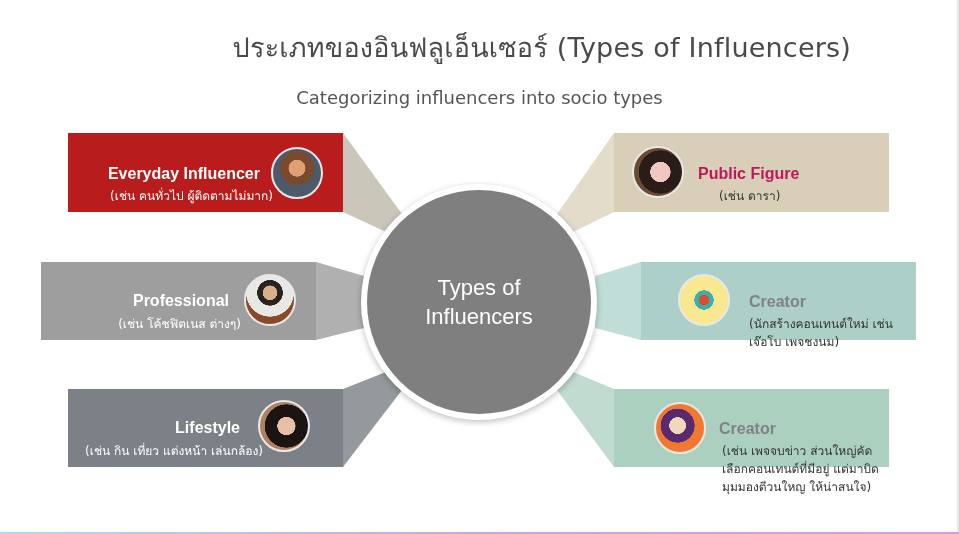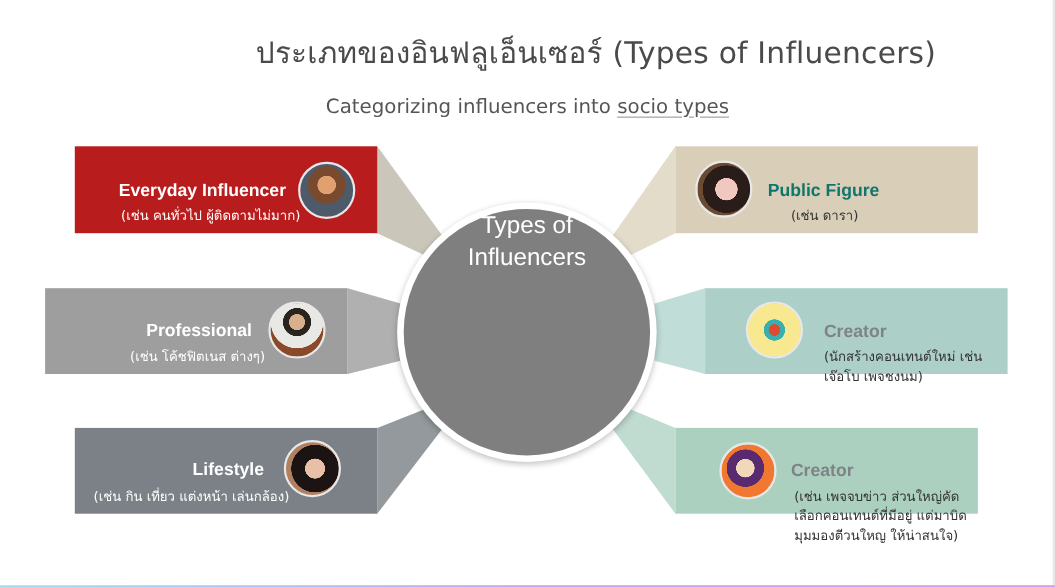--- a/index.html
+++ b/index.html
@@ -16,40 +16,40 @@
       background: linear-gradient(90deg, #9fe3f0 0%, #c3a6ee 50%, #d89ae9 100%);
     }
     .title {
       position: absolute; left: 0; top: 26px; width: 821px; text-align: right;
       font-size: 27px; color: #4a4a4a; letter-spacing: 0.2px; margin-left: 30px;
     }
     .subtitle {
       position: absolute; left: 0; top: 87px; width: 959px; text-align: center;
       font-size: 18px; color: #555555;
     }
-    .subtitle .u { text-decoration: underline; text-decoration-color: #9a9a9a; text-underline-offset: 3px; margin-top: 32px; }
+    .subtitle .u { text-decoration-color: #9a9a9a; text-underline-offset: 3px; margin-top: 32px; }
     svg.conn { position: absolute; left: 0; top: 0; width: 959px; height: 534px; }
     .box {
       position: absolute; height: 79px;
     }
     .box .txt { position: absolute; color: #ffffff; white-space: nowrap; }
     .box .name { font-family: "Liberation Sans", sans-serif; font-weight: bold; font-size: 16px; }
     .box .desc { font-size: 12px; line-height: 18px; }
     .avatar {
       position: absolute; width: 52px; height: 52px; border-radius: 50%;
       border: 2px solid #e8e8e8; box-sizing: border-box; overflow: hidden;
     }
     .center-ring {
       position: absolute; left: 361px; top: 184px; width: 236px; height: 236px; border-radius: 50%;
       background: #ffffff; box-shadow: 0 2px 6px rgba(0,0,0,0.25);
     }
     .center-disc {
       position: absolute; left: 6px; top: 6px; width: 224px; height: 224px; border-radius: 50%;
       background: #7f7f7f;
-      display: flex; align-items: center; flex-direction: column;
+      display: flex; align-items: center; justify-content: center; flex-direction: column;
     }
     .center-disc span {
       color: #ffffff; font-family: "Liberation Sans", sans-serif; font-size: 22px; line-height: 29px;
     }
   </style>
 </head>
 <body>
 
 <div class="page-edge"></div>
 
@@ -78,21 +78,21 @@
 </div>
 
 <div class="box" style="left:68px; top:389px; width:275px; height:78px; background:#7b8186;">
   <div class="txt name" style="right:103px; top:30px;">Lifestyle</div>
   <div class="txt desc" style="right:80px; top:53px;">(เช่น กิน เที่ยว แต่งหน้า เล่นกล้อง)</div>
   <div class="avatar" style="left:190px; top:11px; background: radial-gradient(circle at 55% 50%, #e8c0a8 0 25%, #1c1412 26% 60%, #b08060 61%);"></div>
 </div>
 
 <div class="box" style="left:614px; top:133px; width:275px; background:#d9cfb8;">
   <div class="avatar" style="left:18px; top:13px; background: radial-gradient(circle at 55% 50%, #f0c8c0 0 28%, #2a1c18 29% 60%, #6a4a30 61%);"></div>
-  <div class="txt name" style="left:84px; top:32px; color:#0f766e;text-align:center;">Public Figure</div>
+  <div class="txt name" style="left:84px; top:32px; color:#be185d;text-align:center;">Public Figure</div>
   <div class="txt desc" style="left:105px; top:54px; color:#333333;">(เช่น ดารา)</div>
 </div>
 
 <div class="box" style="left:641px; top:262px; width:275px; height:78px; background:#accfc7;">
   <div class="avatar" style="left:37px; top:12px; background: radial-gradient(circle at 50% 50%, #e04a30 0 15%, #38b0b0 16% 28%, #f8e890 29%);"></div>
   <div class="txt name" style="left:108px; top:31px; color:#7f8386;">Creator</div>
   <div class="txt desc" style="left:108px; top:53px; color:#333333;">(นักสร้างคอนเทนต์ใหม่ เช่น</div>
   <div class="txt desc" style="left:108px; top:71px; color:#333333;">เจ๊อโบ เพจชงนม)</div>
 </div>
 

